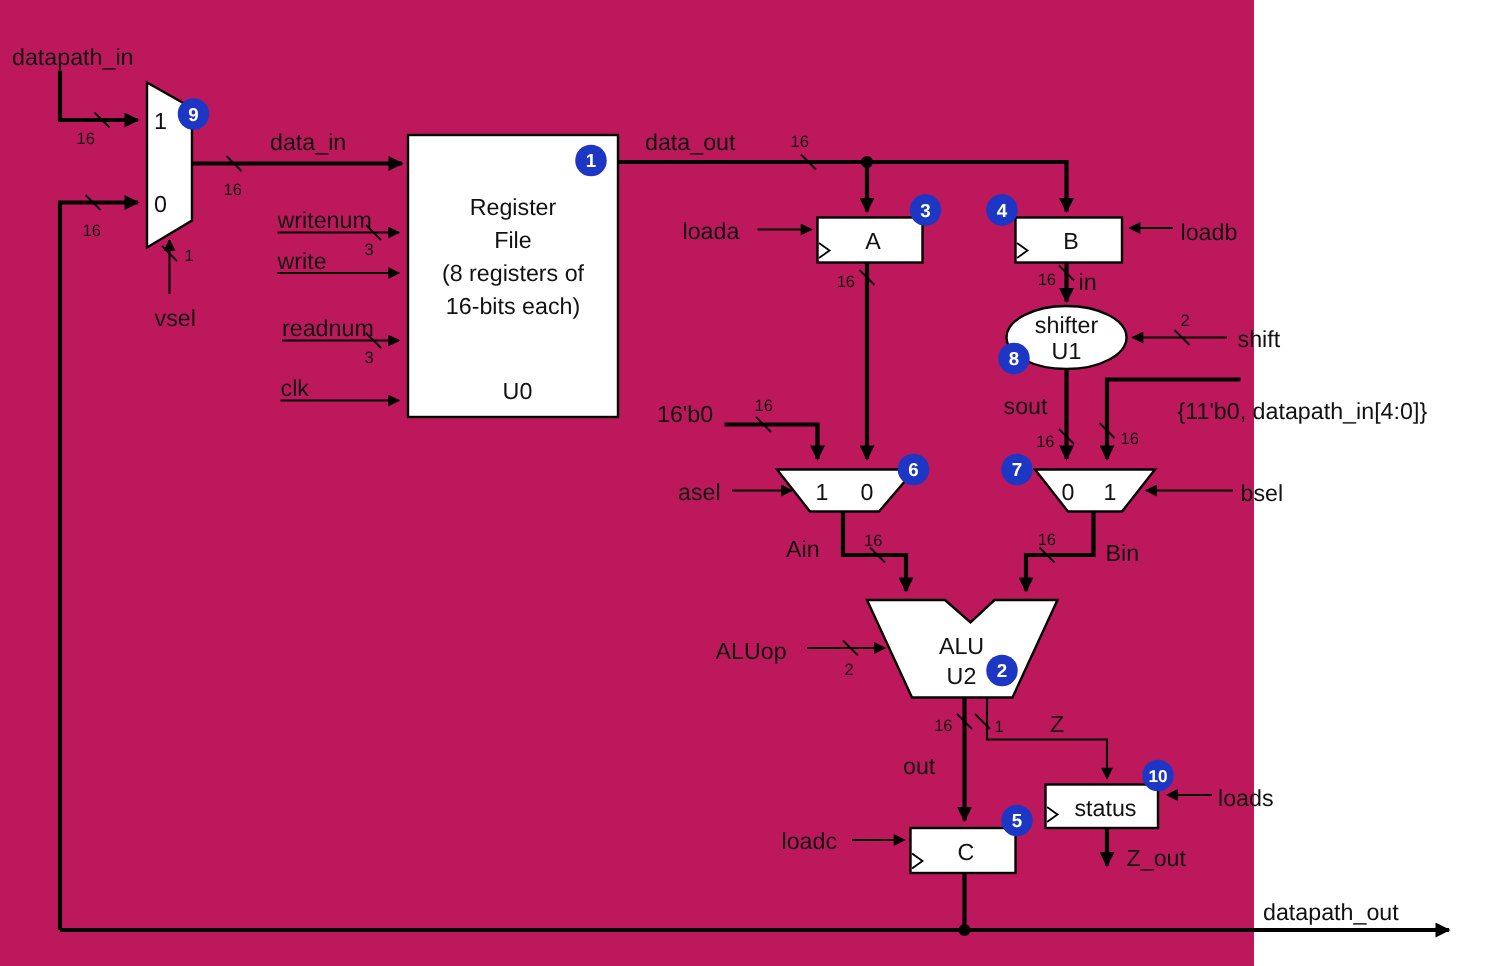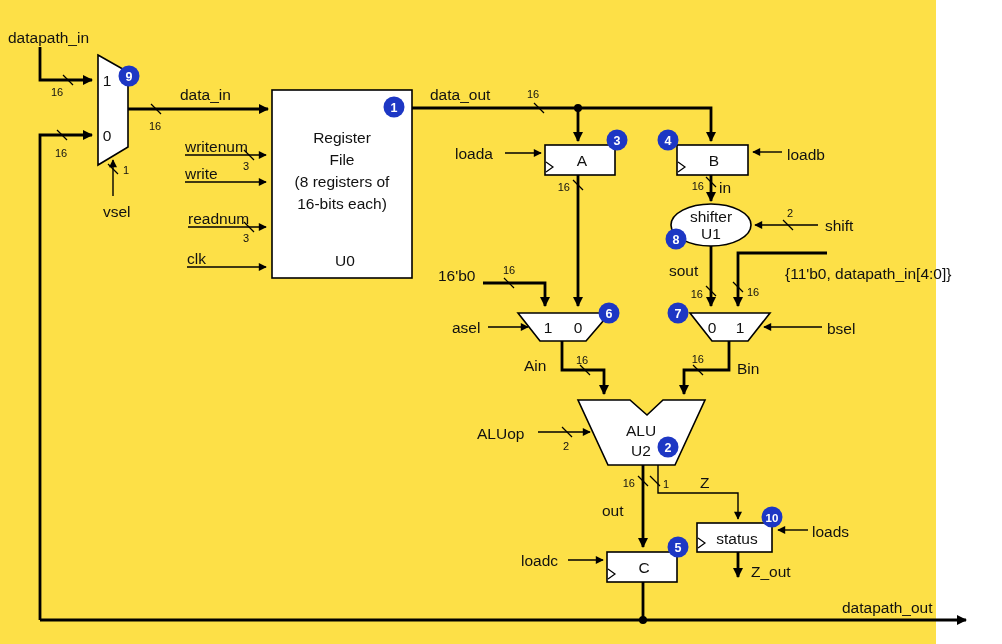--- a/index.html
+++ b/index.html
@@ -1,16 +1,16 @@
 <!DOCTYPE html>
 <html><head>
 <meta charset="utf-8">
 <style>
   html,body { margin:0; padding:0; background:#ffffff; }
-  .stage { position:relative; width:936px; height:644px; background:#fde047;
+  .stage { position:relative; width:836px; height:644px; background:#be185d;
            font-family:"Liberation Sans", sans-serif; }
   svg { display:block; }
   .lbl  { font:15.5px "Liberation Sans", sans-serif; fill:#111111; }
   .sm   { font:11px "Liberation Sans", sans-serif; fill:#111111; }
   .ctr  { text-anchor:middle; }
   .enda { text-anchor:end; }
   .bx   { fill:#ffffff; stroke:#000000; stroke-width:1.6; }
   .wT   { stroke:#000000; stroke-width:2.8; fill:none; }
   .wt   { stroke:#000000; stroke-width:1.4; fill:none; }
   .tick { stroke:#000000; stroke-width:1.2; }

